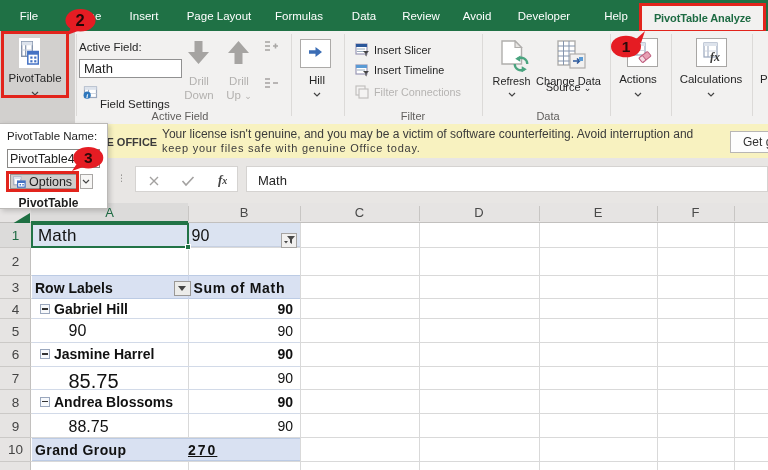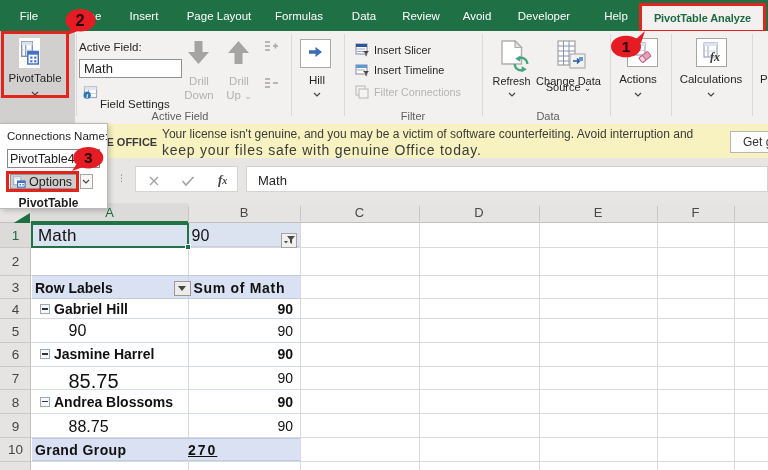--- a/index.html
+++ b/index.html
@@ -207,21 +207,21 @@
 
 <svg class="abs" style="left:64px;top:8px;" width="34" height="29" viewBox="0 0 34 29">
   <path d="M8 18 L3 27 L14 23 Z" fill="#e51c23"></path>
   <ellipse cx="16.5" cy="12.3" rx="15" ry="11.3" fill="#e51c23"></ellipse>
   <text x="16" y="18.3" text-anchor="middle" font-size="16.5" font-weight="bold" fill="#240808" font-family="Liberation Sans,sans-serif">2</text>
 </svg>
 
 <div class="abs" style="left:0;top:123.5px;width:768px;height:34.5px;background:#f8f2c0;"></div>
 <div class="abs" style="left:38px;top:135.5px;font-size:11px;font-weight:bold;color:#3b3b3b;white-space:nowrap;">GET GENUINE OFFICE</div>
 <div class="abs" style="left:162px;top:127px;font-size:12px;color:#3b3b3b;">Your license isn't genuine, and you may be a victim of software counterfeiting. Avoid interruption and</div>
-<div class="abs" style="left:162px;top:142px;font-size:14px;letter-spacing:0.75px;color:#3b3b3b;">keep your files safe with genuine Office today.</div>
+<div class="abs" style="left:162px;top:142px;font-size:11px;letter-spacing:0.75px;color:#3b3b3b;">keep your files safe with genuine Office today.</div>
 <div class="abs" style="left:730px;top:131px;width:45px;height:22px;background:#fdfdfd;border:1px solid #b8b6b4;font-size:12px;color:#333;padding:3px 0 0 12px;white-space:nowrap;overflow:hidden;">Get g</div>
 
 <div class="abs" style="left:0;top:158px;width:768px;height:45px;background:#e8e6e4;"></div>
 <div class="abs" style="left:117px;top:176px;width:4px;height:12px;color:#7a7876;font-size:9px;line-height:4px;">⋮</div>
 <div class="abs" style="left:135px;top:166px;width:103px;height:26px;background:#fff;border:1px solid #d5d3d1;"></div>
 <svg class="abs" style="left:148px;top:175px;" width="12" height="12" viewBox="0 0 12 12">
     <path d="M2 2 L10 10 M10 2 L2 10" stroke="#a3a1a0" stroke-width="1.4"></path>
   </svg>
 <svg class="abs" style="left:181px;top:175px;" width="14" height="12" viewBox="0 0 14 12">
     <path d="M1.5 6 L5 10 L12.5 2" stroke="#a3a1a0" stroke-width="1.6" fill="none"></path>
@@ -344,21 +344,21 @@
 <div class="cell bold" style="left:188px;top:394px;width:105px;text-align:right;">90</div>
 
 <div class="cell" style="left:68.5px;top:417.5px;font-size:16px;">88.75</div>
 <div class="cell" style="left:188px;top:418px;width:105px;text-align:right;">90</div>
 
 <div class="abs" style="left:31.5px;top:437.5px;width:268.5px;height:23.8px;background:#d9e1f2;border-top:1px solid #bccbe4;border-bottom:1px solid #bccbe4;"></div>
 <div class="cell bold" style="left:35px;top:442px;letter-spacing:0.4px;">Grand Group</div>
 <div class="cell bold" style="left:188px;top:442px;width:106px;text-align:left;letter-spacing:2px;text-decoration:underline;">270</div>
 
 <div class="abs" style="left:0;top:123px;width:107.5px;height:86px;background:#fff;border:1px solid #bbb9b7;border-left:none;box-shadow:2px 2px 5px rgba(0,0,0,0.18);"></div>
-<div class="abs" style="left:7px;top:130px;font-size:11.5px;color:#1f1f1f;">Connections Name:</div>
+<div class="abs" style="left:7px;top:130px;font-size:11.5px;color:#1f1f1f;">PivotTable Name:</div>
 <div class="abs" style="left:7px;top:149px;width:92.5px;height:18.5px;background:#fff;border:1px solid #8a8886;"></div>
 <div class="abs" style="left:10px;top:152px;font-size:12.5px;color:#1f1f1f;">PivotTable4</div>
 <svg class="abs" style="left:70px;top:144px;" width="36" height="30" viewBox="0 0 36 30">
   <path d="M8 18 L2 27 L16 22 Z" fill="#e51c23"></path>
   <ellipse cx="18.3" cy="13.7" rx="15" ry="10.8" fill="#e51c23"></ellipse>
   <text x="18.3" y="19.2" text-anchor="middle" font-size="15.5" font-weight="bold" fill="#2b0a0a" font-family="Liberation Sans,sans-serif">3</text>
 </svg>
 <div class="abs" style="left:9.5px;top:173.5px;width:67px;height:15.5px;background:#d0cecd;border:1px solid #979593;"></div>
 <svg class="abs" style="left:13px;top:175.5px;" width="13" height="12" viewBox="0 0 13 12">
   <rect x="0.8" y="0.8" width="7" height="8" fill="#fff" stroke="#9aa7bd" stroke-width="1.1"></rect>

